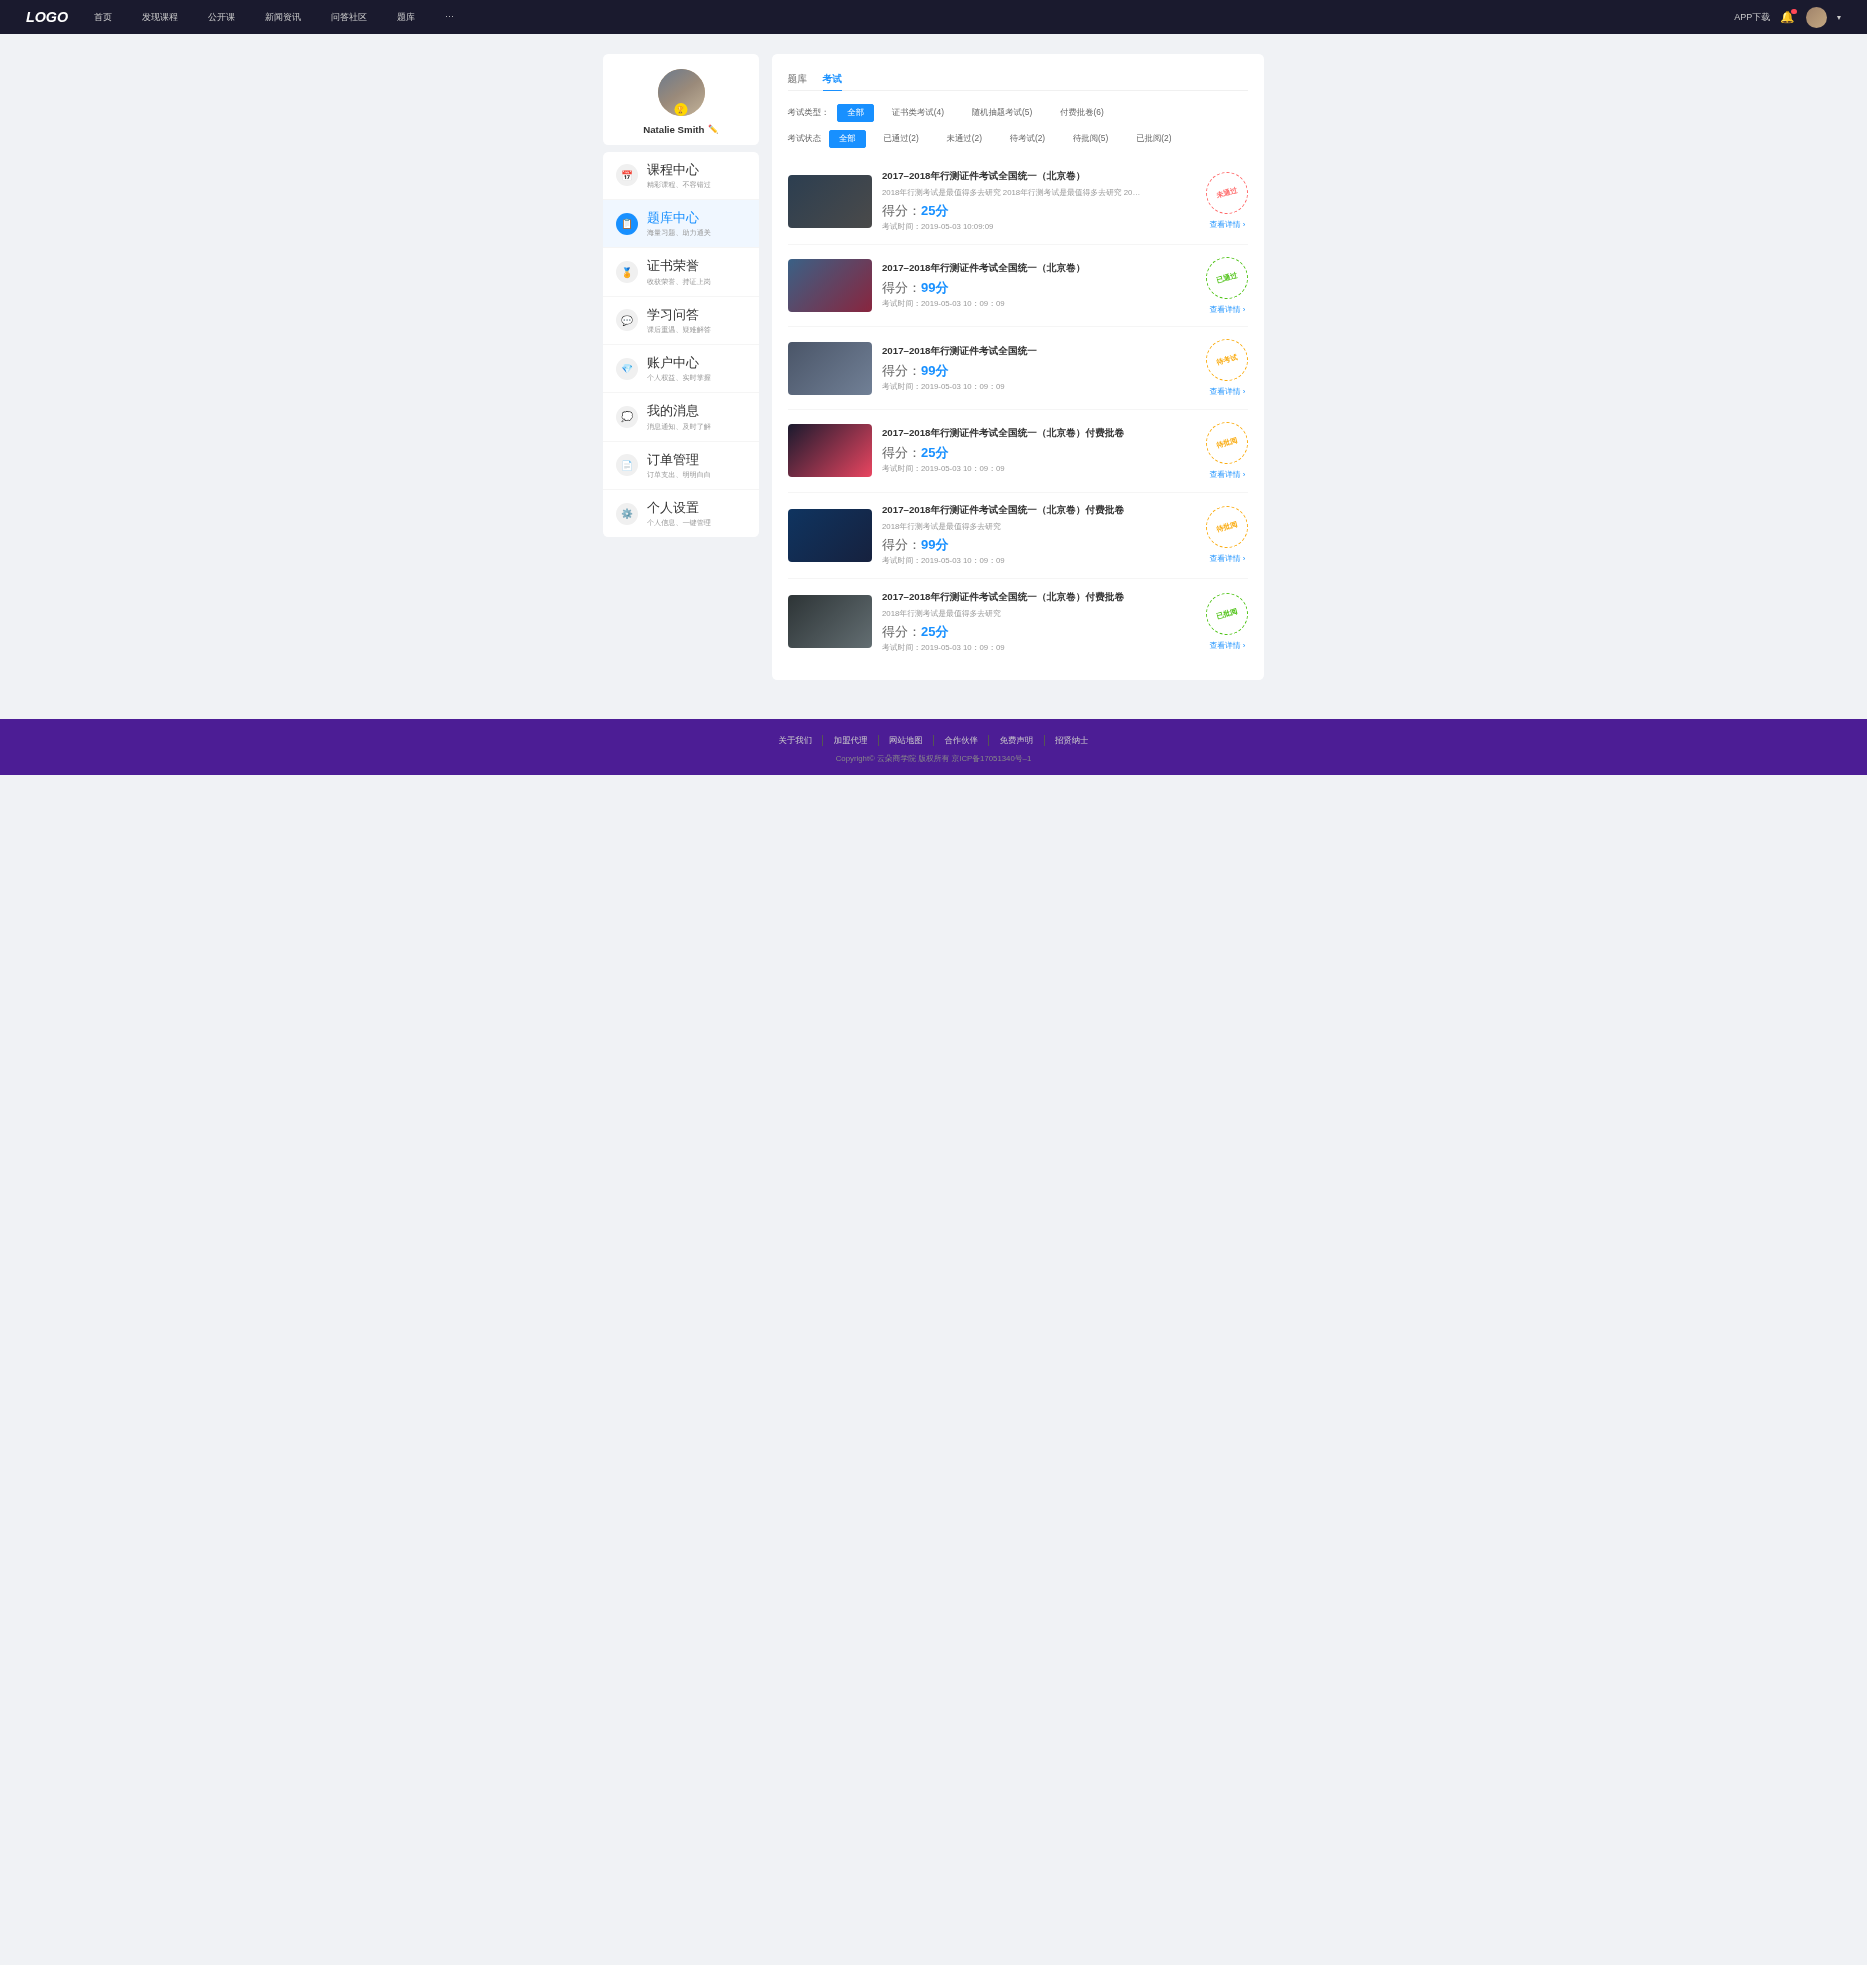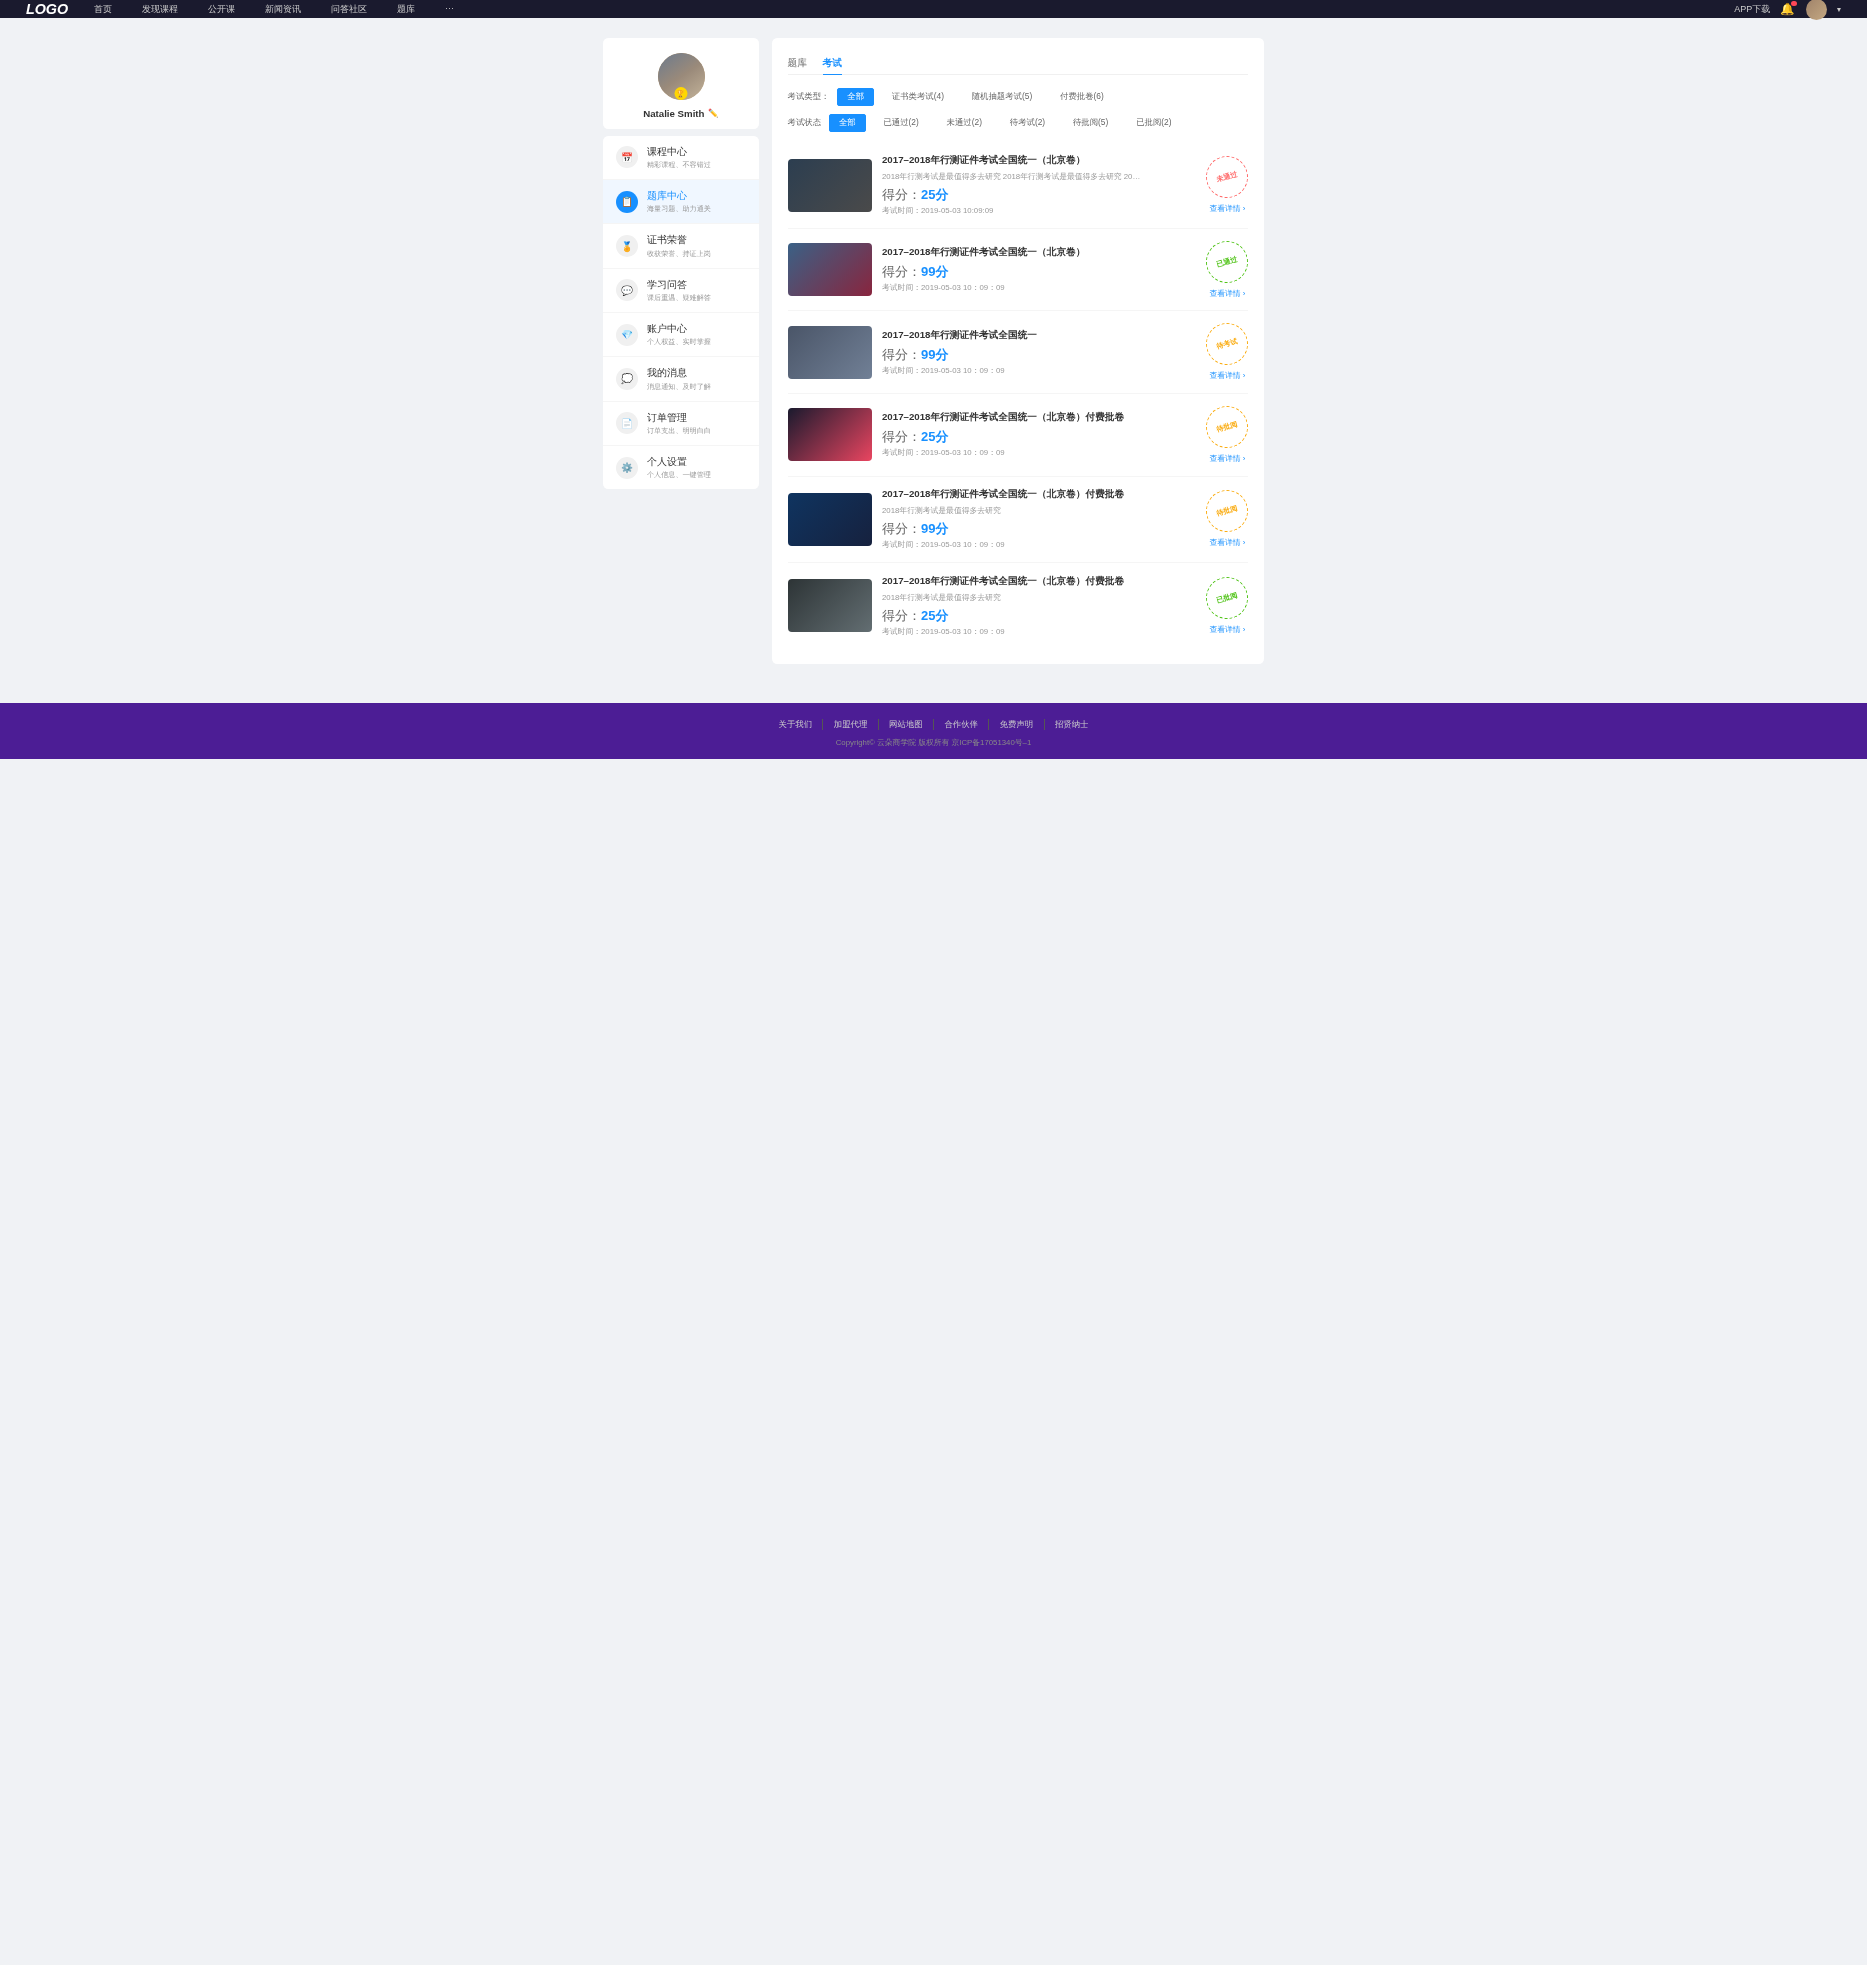--- a/index.html
+++ b/index.html
@@ -1,21 +1,21 @@
 <!DOCTYPE html>
 <html style="font-size:10.4px"><head>
   <meta charset="utf-8">
   <style>
     * { box-sizing: border-box; margin: 0; padding: 0; }
     body { font-family: "PingFang SC", "Microsoft YaHei", sans-serif; background: #f0f2f5; min-height: 100vh; }
 
     
     .navbar {
       background: #1a1a2e;
-      height: 18px;
+      height: 34px;
       display: flex;
       align-items: center;
       padding: 0 26px;
       position: sticky;
       top: 0;
       z-index: 100;
     }
     .navbar-logo {
       font-size: 14.3px;
       font-weight: bold;
@@ -169,21 +169,21 @@
       justify-content: center;
       font-size: 9.7px;
       flex-shrink: 0;
     }
     .sidebar-nav-item.active .sidebar-nav-icon {
       background: #1890ff;
       color: #fff;
     }
     .sidebar-nav-text {}
     .sidebar-nav-title {
-      font-size: 10px;
+      font-size: 13px;
       color: #333;
       font-weight: 500;
     }
     .sidebar-nav-item.active .sidebar-nav-title { color: #1890ff; }
     .sidebar-nav-subtitle {
       font-size: 7.1px;
       color: #999;
       margin-top: 1.3px;
     }
 

